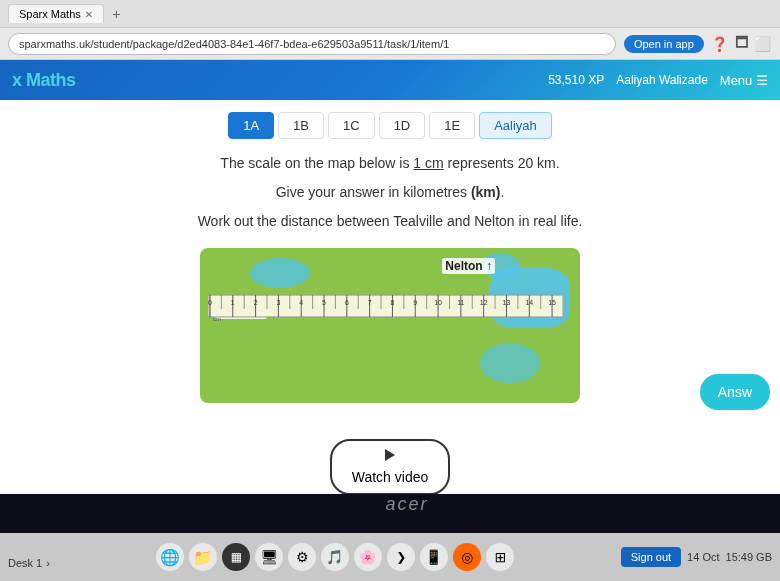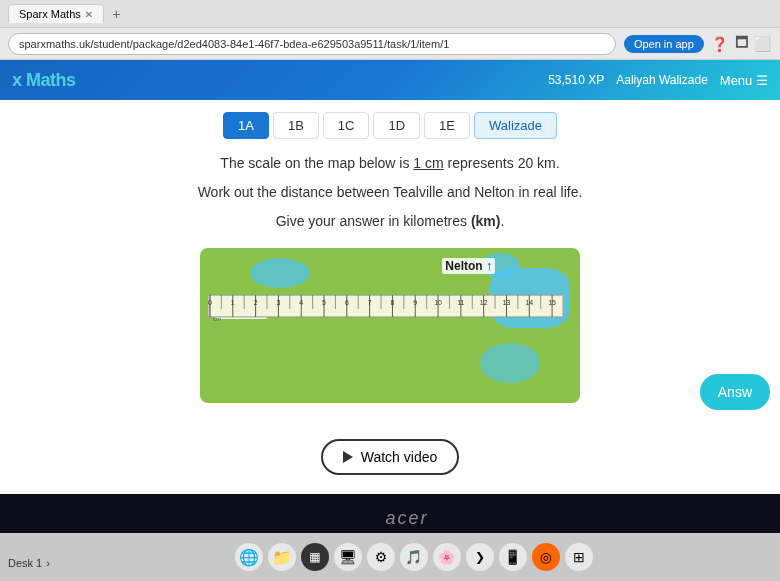--- a/index.html
+++ b/index.html
@@ -293,20 +293,21 @@
     .watch-video-btn {
       background: white;
       border: 2px solid #333;
       border-radius: 20px;
       padding: 8px 20px;
       font-size: 14px;
       cursor: pointer;
       display: flex;
       align-items: center;
       gap: 8px;
+      flex-direction: column;
     }
 
     
     .answer-btn {
       position: absolute;
       right: 10px;
       bottom: 80px;
       background: #26c6da;
       color: white;
       border: none;
@@ -378,21 +379,21 @@
 
     
     .acer-section {
       position: absolute;
       bottom: 52px;
       left: 0;
       right: 0;
       height: 35px;
       background: #0d0d1a;
       display: flex;
-      align-items: flex-end;
+      align-items: flex-start;
       justify-content: center;
       padding-left: 34px;
     }
 
     .acer-logo {
       color: #888;
       font-size: 18px;
       font-style: italic;
       letter-spacing: 2px;
     }
@@ -441,29 +442,29 @@
     </div>
 
     <div class="main-content">
 
       <div class="task-tabs">
         <button class="task-tab active">1A</button>
         <button class="task-tab">1B</button>
         <button class="task-tab">1C</button>
         <button class="task-tab">1D</button>
         <button class="task-tab">1E</button>
-        <button class="task-tab summary">Walizade</button>
+        <button class="task-tab summary">Aaliyah</button>
       </div>
 
       <div class="question-area">
         <p class="question-text">
           The scale on the map below is <span class="underline">1 cm</span> represents 20 km.
         </p>
+        <p class="question-text">Give your answer in kilometres <strong>(km)</strong>.</p>
         <p class="question-text">Work out the distance between Tealville and Nelton in real life.</p>
-        <p class="question-text">Give your answer in kilometres <strong>(km)</strong>.</p>
       </div>
 
       <div class="map-container">
         <div class="map-inner">
 
           <div class="map-bg">
             <div class="water-patch water1"></div>
             <div class="water-patch water2"></div>
             <div class="water-patch water3"></div>
             <div class="water-patch water4"></div>
@@ -585,15 +586,20 @@
       <div class="taskbar-icon" style="background:#e8e8e8; font-size:14px;">🖥</div>
       <div class="taskbar-icon" style="background:#e8e8e8; font-size:14px;">⚙</div>
       <div class="taskbar-icon" style="background:#e8e8e8; font-size:14px;">🎵</div>
       <div class="taskbar-icon" style="background:#e8e8e8; font-size:14px;">🌸</div>
       <div class="taskbar-icon" style="background:#e8e8e8; font-size:12px;">❯</div>
       <div class="taskbar-icon" style="background:#e8e8e8; font-size:14px;">📱</div>
       <div class="taskbar-icon" style="background:#ff6600; border-radius:50%; font-size:14px;">◎</div>
       <div class="taskbar-icon" style="background:#e8e8e8; font-size:14px;">⊞</div>
     </div>
 
+    <div class="taskbar-right">
+      <button class="sign-out-btn">Sign out</button>
+      <span>14 Oct</span>
+      <span>15:49 GB</span>
+    </div>
   </div>
 
 </div>
 
 </body></html>

